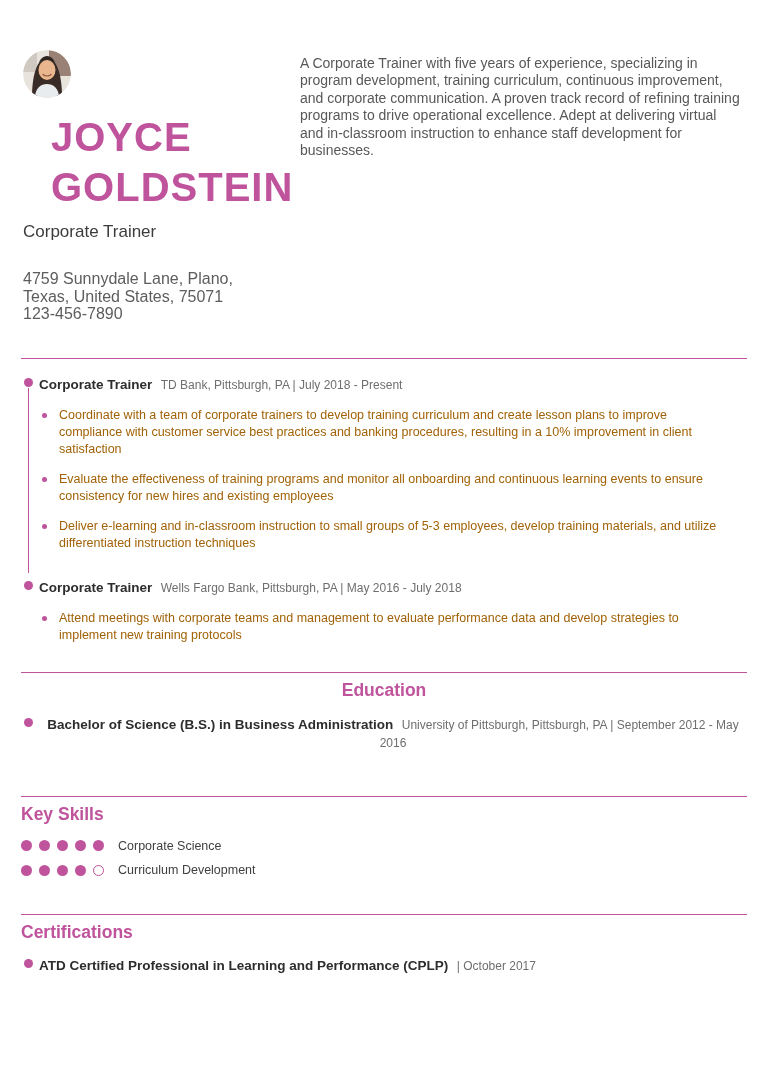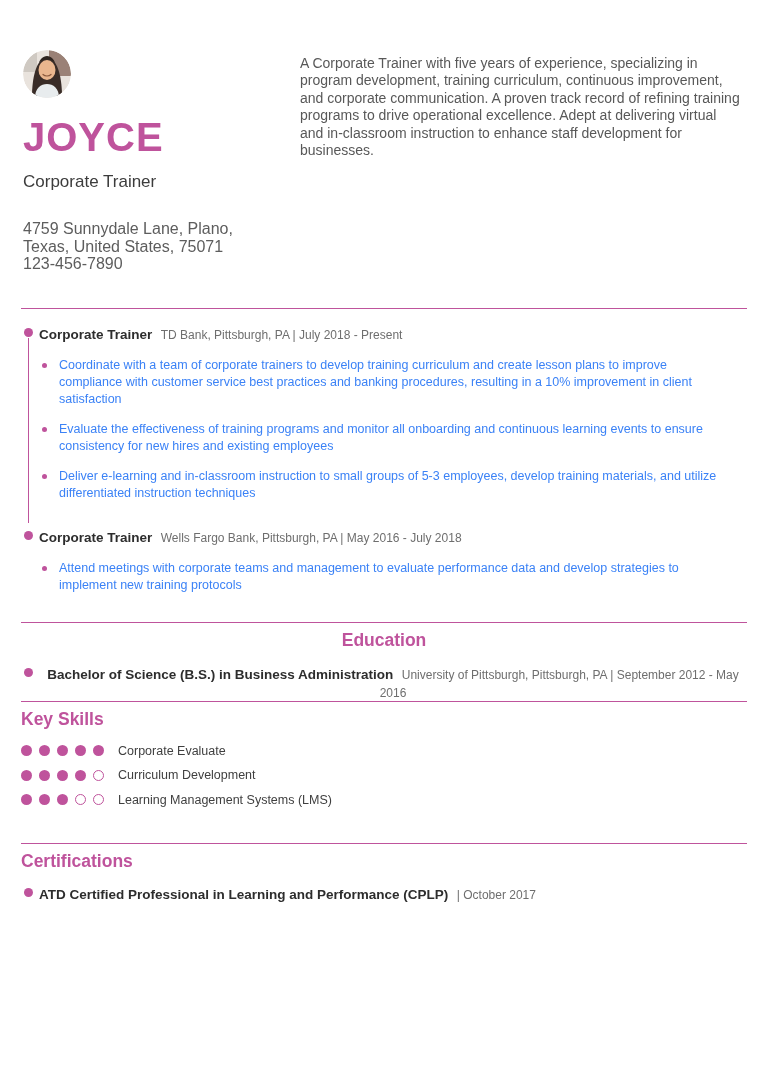--- a/index.html
+++ b/index.html
@@ -8,47 +8,47 @@
   body { font-family:"Liberation Sans", sans-serif; }
   .page { position:relative; width:768px; height:1087px; background:#ffffff; overflow:hidden; }
 
   
   .header { display:flex; padding:50px 24px 0 23px; }
   .header-left { width:277px; flex:none; }
   .avatar { width:48px; height:48px; border-radius:50%; overflow:hidden; display:block; }
   .avatar svg { display:block; }
   .name { margin-top:14px; font-size:40px; line-height:50px; font-weight:700;
           color:var(--accent); letter-spacing:1px; }
-  .name span { display:block; }
+  .name span { display:block;margin-left:28px; }
   .job-title { margin-top:10px; font-size:17px; color:#3c3c3c; }
   .contact { margin-top:28px; font-size:16px; line-height:17.5px; color:#5d5d5d; max-width:234px; }
   .header-right { flex:1; padding-top:5px; }
   .summary { font-size:14px; line-height:17.4px; color:#585858; max-width:442px; }
 
   
   .section { margin-left:21px; margin-right:21px; border-top:1.5px solid var(--accent); }
   .section-heading { padding-top:7px; font-size:17.5px; font-weight:700; color:var(--accent); }
   .sec-experience { margin-top:35px; }
   .sec-education { margin-top:28px;text-align:center; }
-  .sec-skills { }
+  .sec-skills { margin-top:45px; }
   .sec-certifications { margin-top:31px; }
 
   
   .entry { position:relative; padding-left:18px; margin-top:16px; }
   .entry-edu { margin-top:14px; }
   .entry-cert { margin-top:13px; }
   .big-dot { position:absolute; left:3px; top:3px; width:9px; height:9px;
              border-radius:50%; background:var(--accent); }
   .with-line::before { content:""; position:absolute; left:6.6px; top:13px; bottom:-21px;
                        width:1.5px; background:var(--accent); }
   .entry-title { font-size:13.5px; font-weight:700; color:#2d2d2d; }
   .entry-meta { font-size:12px; color:#6e6e6e; margin-left:4px; }
   .bullets { list-style:none; margin-top:14px; }
   .bullets li { position:relative; padding-left:20px; margin-bottom:13px;
-                font-size:12.5px; line-height:17px; color:#3b82f6; max-width:688px; }
+                font-size:12.5px; line-height:17px; color:#a16207; max-width:688px; }
   .bullets li::before { content:""; position:absolute; left:3px; top:6px; width:5px; height:5px;
                         border-radius:50%; background:var(--accent); }
 
   
   .skills-list { margin-top:9px; }
   .skill-row { display:flex; align-items:center; height:24.5px; }
   .skill-dots { display:flex; gap:7px; width:97px; flex:none; }
   .skill-dots .dot { width:11px; height:11px; border-radius:50%; }
   .skill-dots .filled { background:var(--accent); }
   .skill-dots .empty { background:#ffffff; border:1.5px solid var(--accent); }
@@ -75,20 +75,21 @@
             <path d="M9,46 C9,32 12,8 24,8 C36,8 39,32 39,46 Z" fill="#392c27"></path>
             <ellipse cx="24" cy="20" rx="8.5" ry="10" fill="#eab68e"></ellipse>
             <path d="M16,14 C17,8 31,8 32,14 C32,10 28,6 24,6 C20,6 16,10 16,14 Z" fill="#2e241f"></path>
             <path d="M20,24.5 C22,26.5 26,26.5 28,24.5" stroke="#8c5a3e" stroke-width="1.2" fill="none" stroke-linecap="round"></path>
             <path d="M12,48 C12,38 18,34 24,34 C30,34 36,38 36,48 Z" fill="#e8ecee"></path>
           </g>
         </svg>
       </span>
       <h1 class="name">
         <span>JOYCE</span>
+        <span>GOLDSTEIN</span>
       </h1>
       <div class="job-title">Corporate Trainer</div>
       <div class="contact">
         <div>4759 Sunnydale Lane, Plano, Texas, United States, 75071</div>
         <div>123-456-7890</div>
       </div>
     </div>
     <div class="header-right">
       <p class="summary">A Corporate Trainer with five years of experience, specializing in program development, training curriculum, continuous improvement, and corporate communication. A proven track record of refining training programs to drive operational excellence. Adept at delivering virtual and in-classroom instruction to enhance staff development for businesses.</p>
     </div>
@@ -134,41 +135,31 @@
     <h2 class="section-heading">Key Skills</h2>
     <div class="skills-list">
       <div class="skill-row">
         <span class="skill-dots">
             <span class="dot filled"></span>
             <span class="dot filled"></span>
             <span class="dot filled"></span>
             <span class="dot filled"></span>
             <span class="dot filled"></span>
           </span>
-        <span class="skill-label">Corporate Evaluate</span>
+        <span class="skill-label">Corporate Science</span>
       </div>
       <div class="skill-row">
         <span class="skill-dots">
             <span class="dot filled"></span>
             <span class="dot filled"></span>
             <span class="dot filled"></span>
             <span class="dot filled"></span>
             <span class="dot empty"></span>
           </span>
         <span class="skill-label">Curriculum Development</span>
-      </div>
-      <div class="skill-row">
-        <span class="skill-dots">
-            <span class="dot filled"></span>
-            <span class="dot filled"></span>
-            <span class="dot filled"></span>
-            <span class="dot empty"></span>
-            <span class="dot empty"></span>
-          </span>
-        <span class="skill-label">Learning Management Systems (LMS)</span>
       </div>
     </div>
   </div>
 
   <div class="section sec-certifications">
     <h2 class="section-heading">Certifications</h2>
     <div class="entry entry-cert">
       <span class="big-dot"></span>
       <span class="entry-title">ATD Certified Professional in Learning and Performance (CPLP)</span>
       <span class="entry-meta">| October 2017</span>

